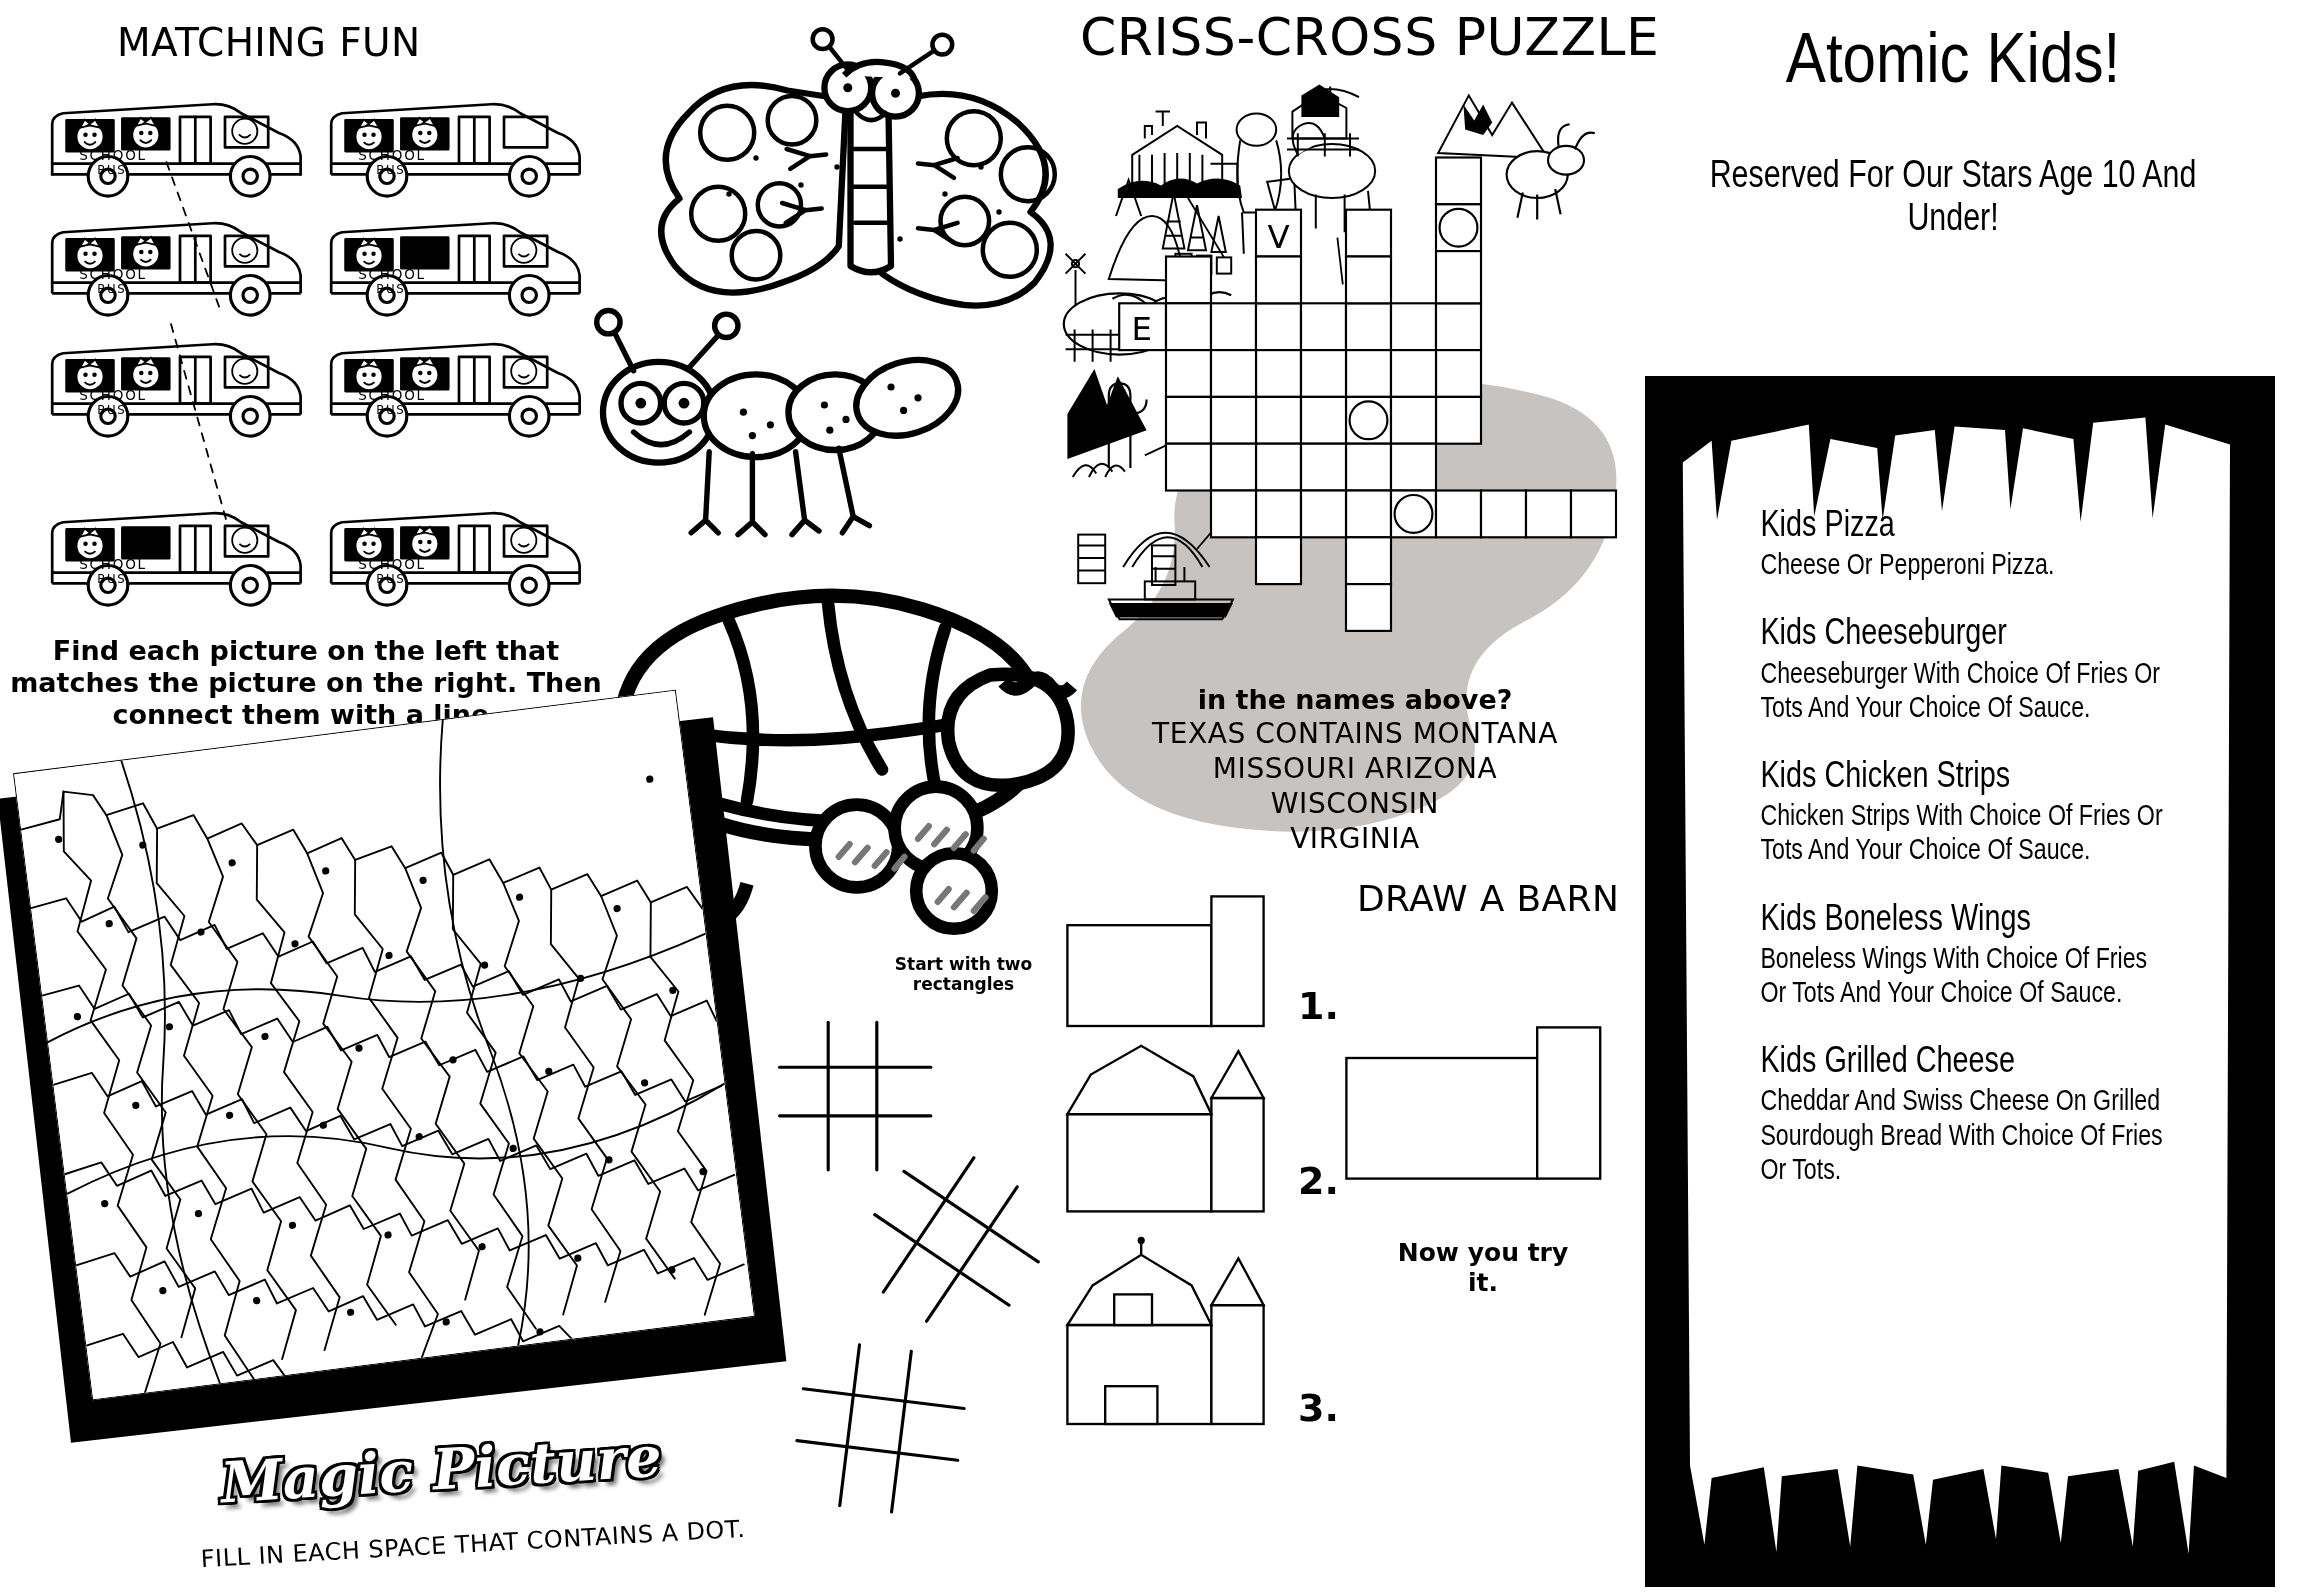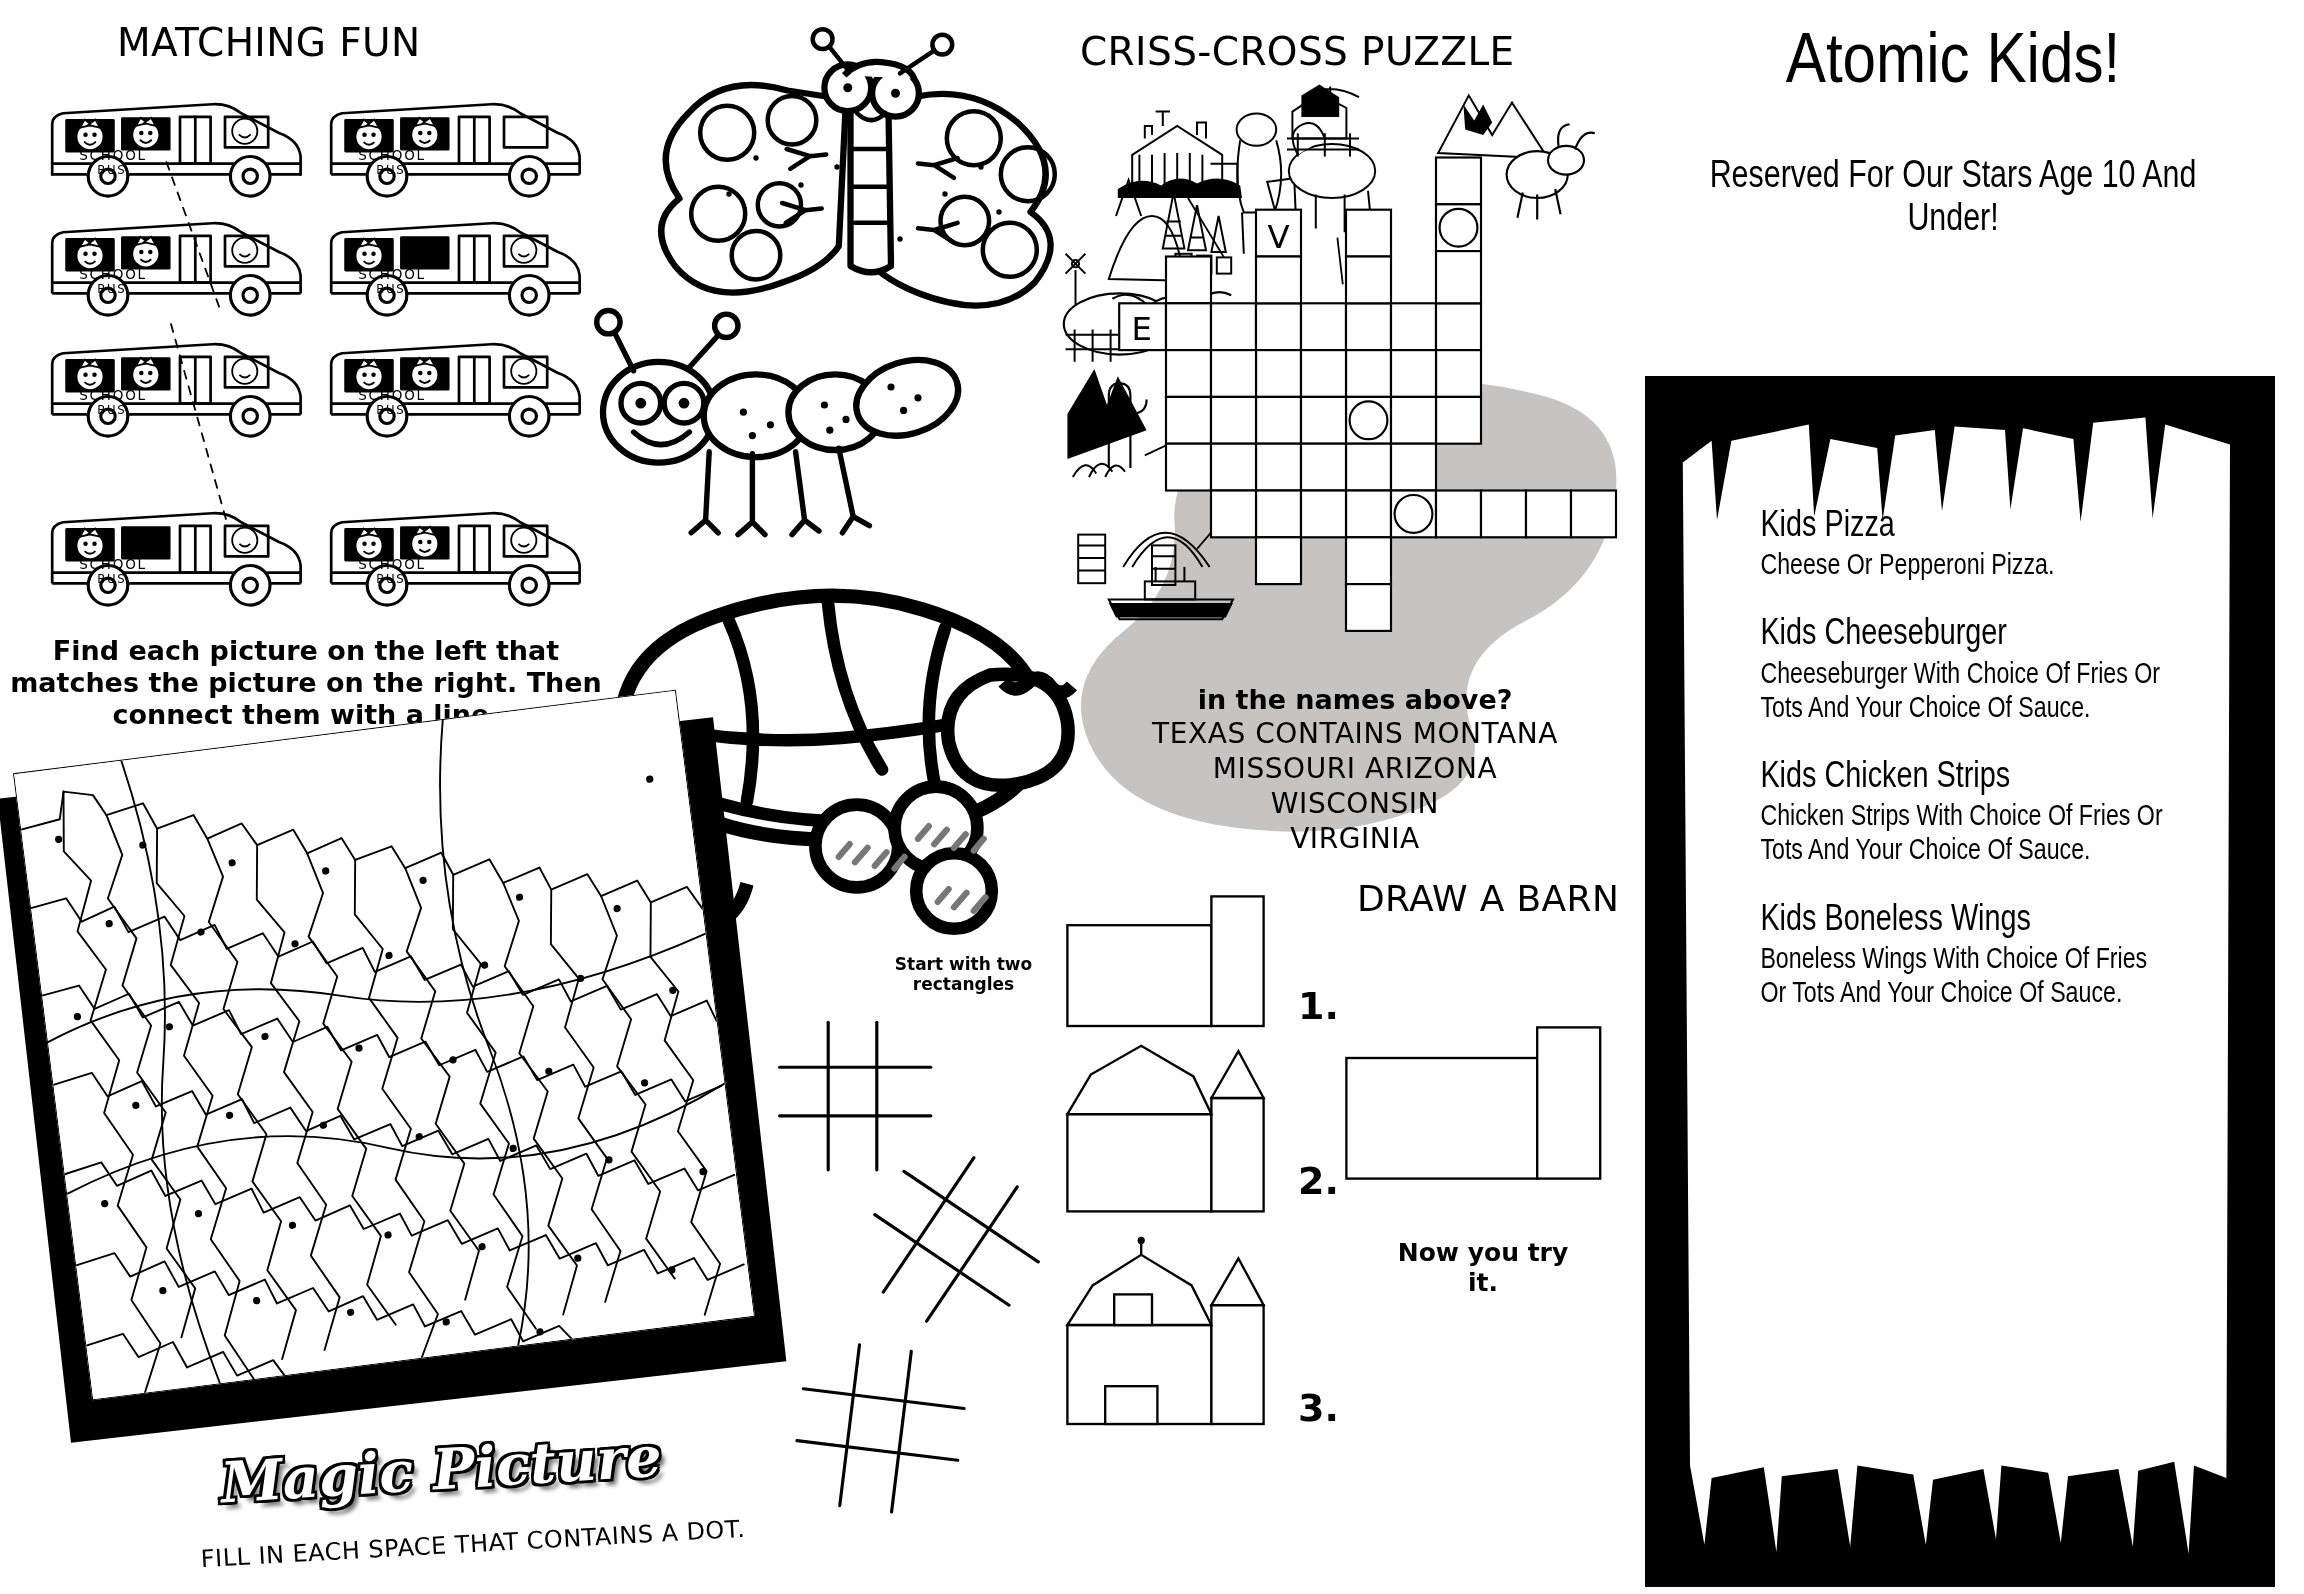--- a/index.html
+++ b/index.html
@@ -21,21 +21,21 @@
   
   #matching-title{left:117px;top:20px;font-size:39px;}
   .bus{position:absolute;width:279px;height:131px;}
   .bus svg{display:block;width:100%;height:100%;}
   #match-instructions{
     left:9px;top:635px;width:594px;font-size:27px;
   }
   #match-line{left:0;top:0;width:100%;height:100%;pointer-events:none;}
 
   
-  #criss-title{left:1080px;top:29px;font-size:39px;}
+  #criss-title{left:1080px;top:7px;font-size:52px;}
   #criss-blob{left:1071px;top:342px;width:549px;height:549px;}
   #crossgrid{left:1067px;top:117px;width:567px;height:549px;}
   #states-text{left:1130px;top:684px;width:450px;font-size:27px;}
   .state-caps{
     font-family:"DejaVu Sans",sans-serif;font-weight:400;
     letter-spacing:.02em;font-size:28px;line-height:1.25;
   }
   
   #barn-title{left:1357px;top:878px;font-size:36px;}
   #barn-start-label{left:851px;top:954px;width:225px;font-size:17px;}
@@ -805,14 +805,18 @@
     <div class="menu-desc">Cheeseburger With Choice Of Fries Or Tots And Your Choice Of Sauce.</div>
   </div>
   <div class="menu-item">
     <div class="menu-name">Kids Chicken Strips</div>
     <div class="menu-desc">Chicken Strips With Choice Of Fries Or Tots And Your Choice Of Sauce.</div>
   </div>
   <div class="menu-item">
     <div class="menu-name">Kids Boneless Wings</div>
     <div class="menu-desc">Boneless Wings With Choice Of Fries Or Tots And Your Choice Of Sauce.</div>
   </div>
+  <div class="menu-item">
+    <div class="menu-name">Kids Grilled Cheese</div>
+    <div class="menu-desc">Cheddar And Swiss Cheese On Grilled Sourdough Bread With Choice Of Fries Or Tots.</div>
+  </div>
 </div>
 
 
 </body></html>

